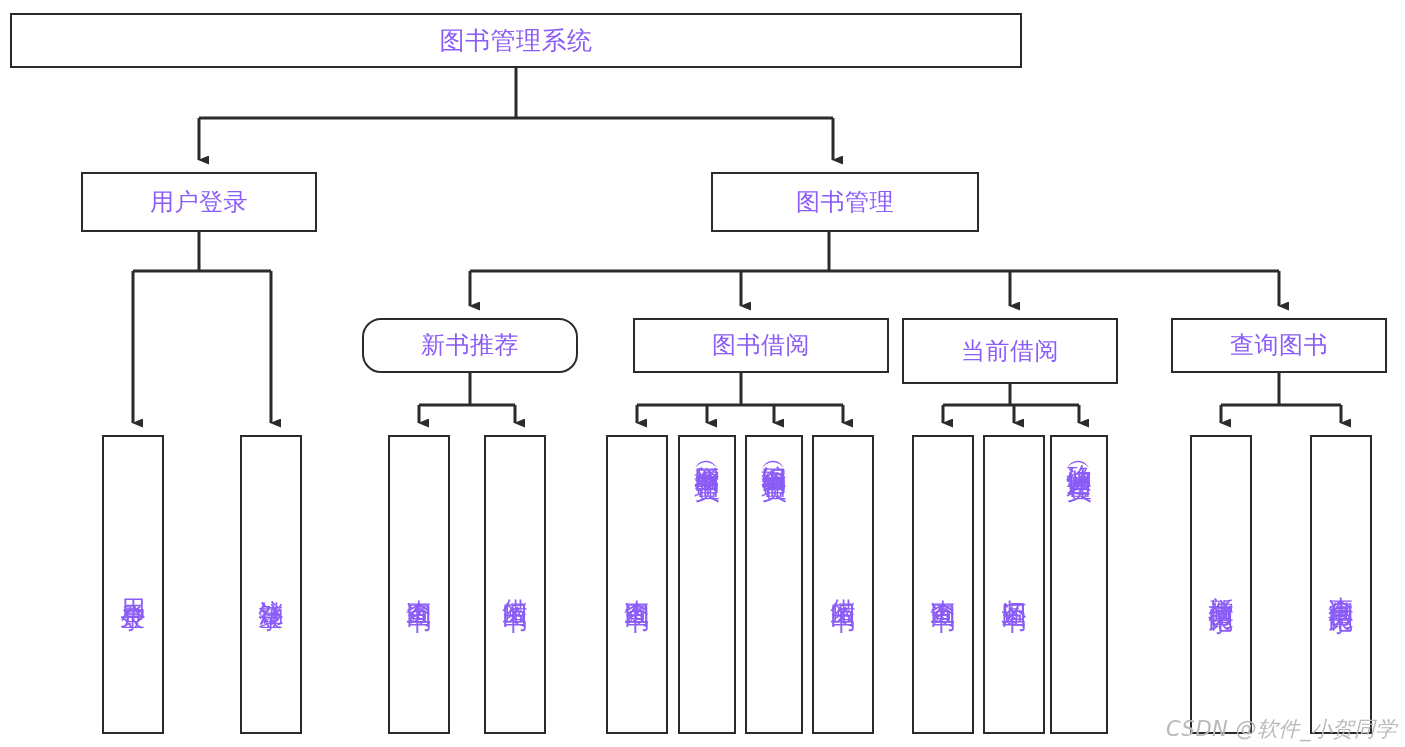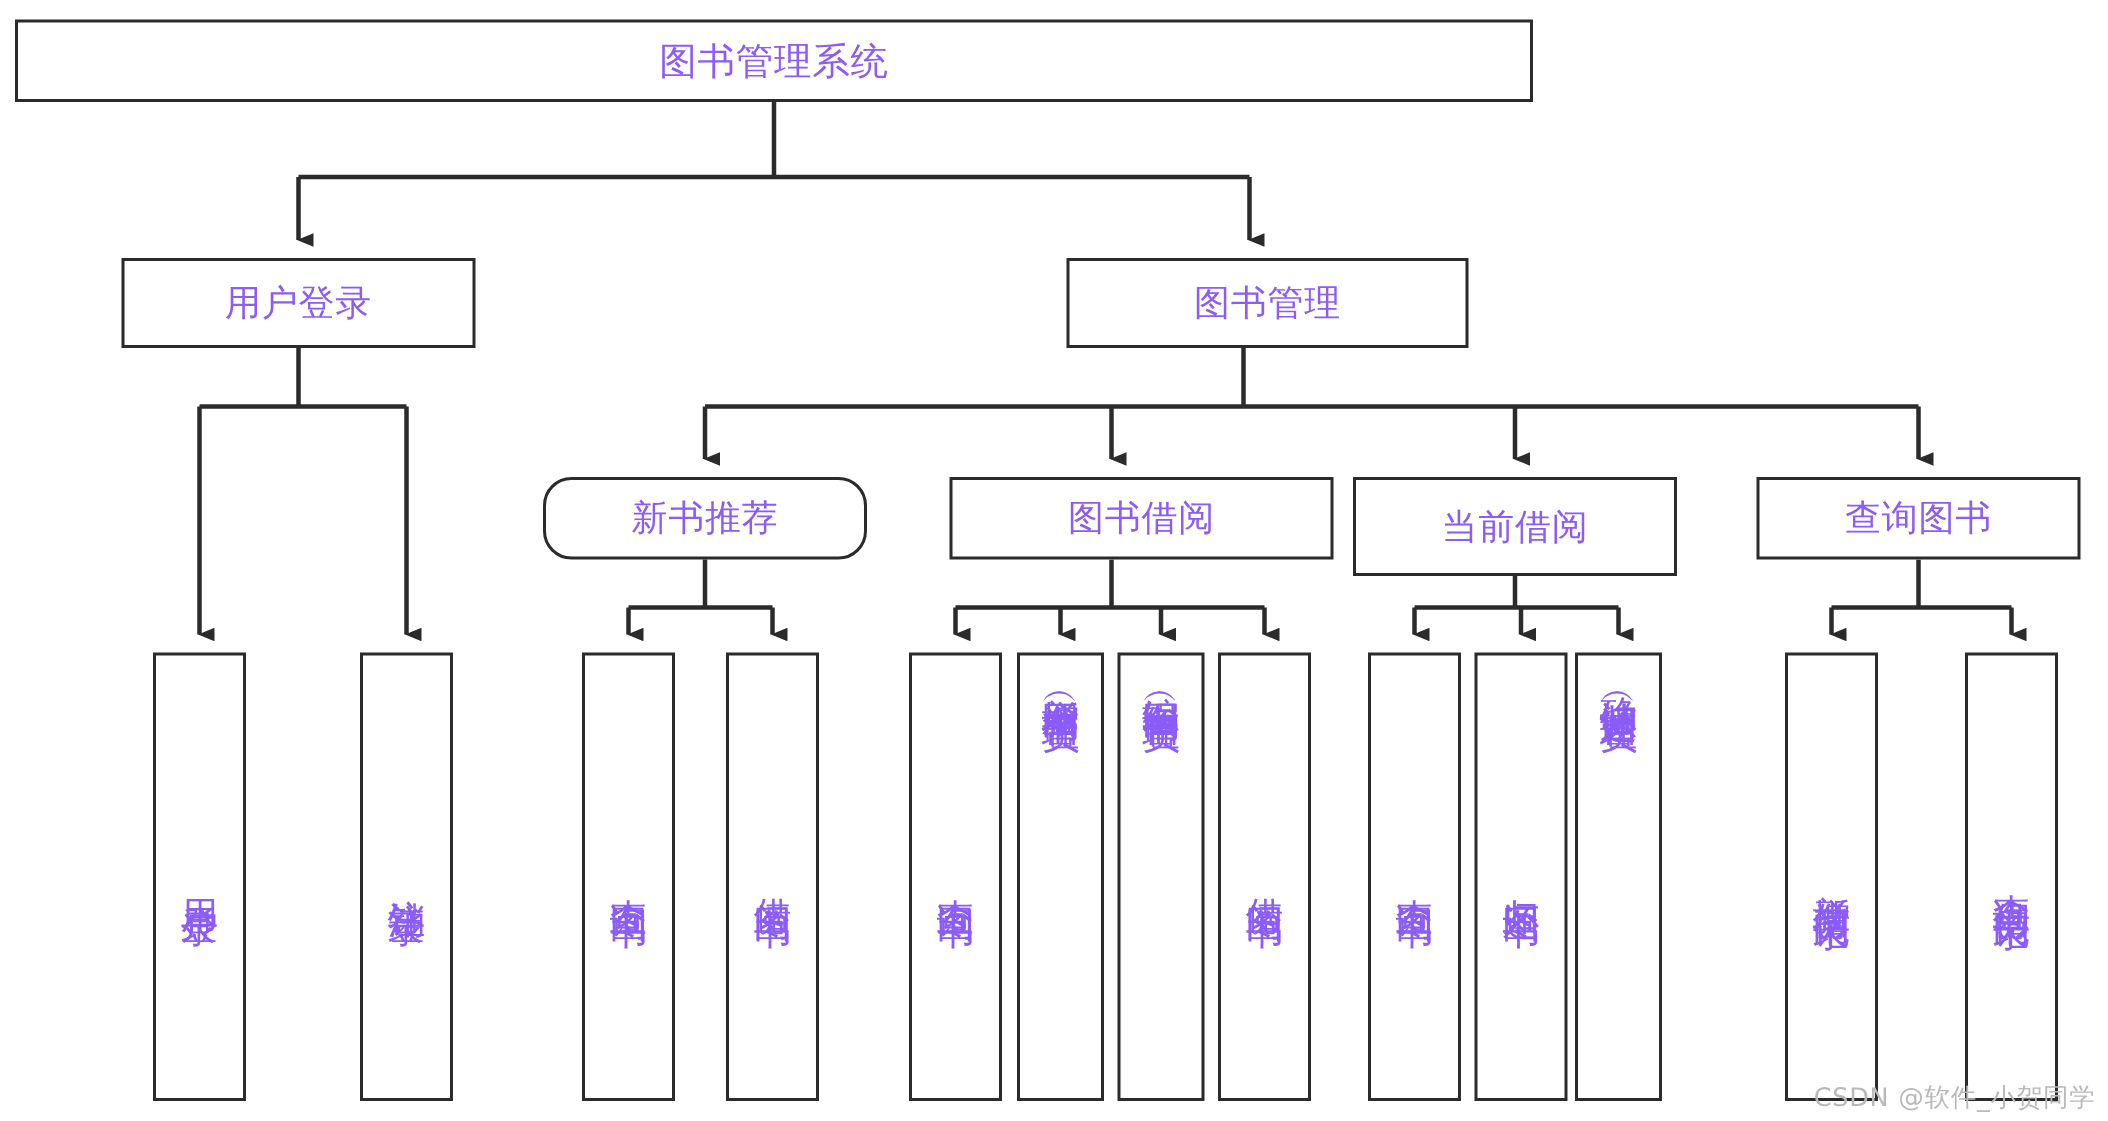--- a/index.html
+++ b/index.html
@@ -67,25 +67,26 @@
     letter-spacing: 2px;
   }
   .node.v.center {
     align-items: center;
     padding-top: 0;
   }
   #watermark {
     position: absolute;
     right: 8px;
     bottom: 4px;
-    font-size: 17px;
+    font-size: 21px;
     color: #b9b9b9;
     z-index: 5;
     white-space: nowrap;
     letter-spacing: 0.5px;
+    font-style: italic;
   }
 </style>
 </head>
 <body>
 
 <div id="diagram-root">
 
   <svg id="edge-layer" viewBox="0 0 1405 747" xmlns="http://www.w3.org/2000/svg">
     <defs>
       <marker id="arrowhead" markerWidth="9" markerHeight="11" refX="4.5" refY="10" orient="auto" markerUnits="userSpaceOnUse">

